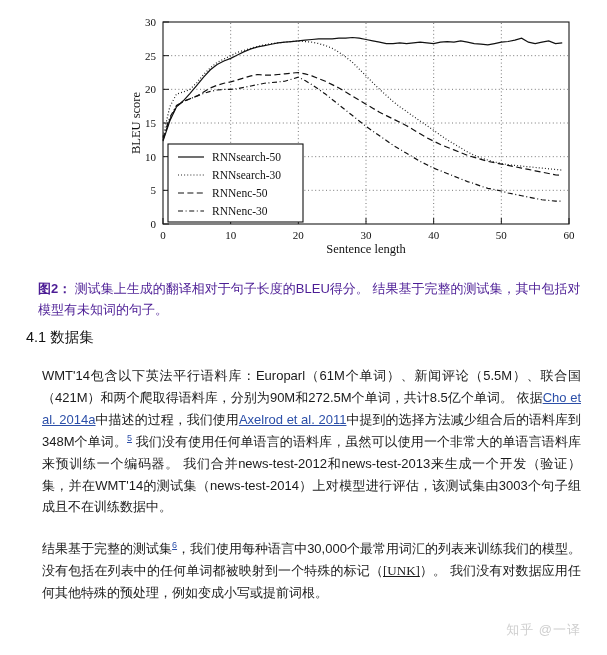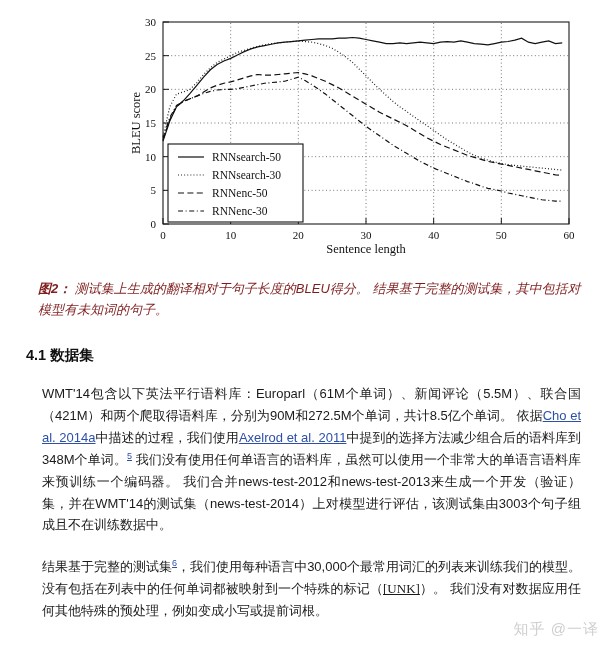--- a/index.html
+++ b/index.html
@@ -30,39 +30,39 @@
   .s-dashdot{stroke-width:1.2;stroke-dasharray:5,2.6,1,2.6;}
   .legend-box{fill:#ffffff;stroke:#111;stroke-width:1.1;}
   .legend-label{font-family:"Liberation Serif","DejaVu Serif",serif;font-size:11.5px;fill:#111;}
 
   
   #doc{
     position:absolute;left:0;top:262px;width:607px;
     padding:0 26px;box-sizing:border-box;
   }
   .caption{
-    font-size:13px;line-height:1.62;color:#7f1d1d;
-    margin:16px 0 0 0;padding-left:12px;text-indent:0;font-style:italic;
+    font-size:13px;line-height:1.62;color:#4c1d95;
+    margin:16px 0 0 0;padding-left:12px;text-indent:0;
   }
   .caption b{font-weight:bold;}
   .section-head{
-    font-size:14.5px;font-weight:bold;color:#111;
-    margin:26px 0 0 0;
+    font-size:14.5px;font-weight:normal;color:#111;
+    margin:8px 0 0 0;
   }
   .para{
     font-size:13px;line-height:1.68;color:#1a1a1a;
     margin:18px 0 0 16px;text-align:justify;
   }
   .para.tight{margin-top:20px;}
   a.ref{color:#2c4fa8;text-decoration:underline;}
   sup.fn{font-size:9px;color:#2c4fa8;vertical-align:super;text-decoration:underline;}
   .unk{font-family:"Liberation Serif","DejaVu Serif",serif;text-decoration:underline;}
   #watermark{
-    position:absolute;right:8px;bottom:16px;
-    font-size:15px;color:#cfcfcf;letter-spacing:1px;
+    position:absolute;right:26px;bottom:16px;
+    font-size:13px;color:#cfcfcf;letter-spacing:1px;
     pointer-events:none;white-space:nowrap;
   }
 </style>
 </head>
 <body>
 
 <div id="figure">
   <svg id="chart-svg" width="607" height="262" viewBox="0 0 607 262">
 
     <g>

